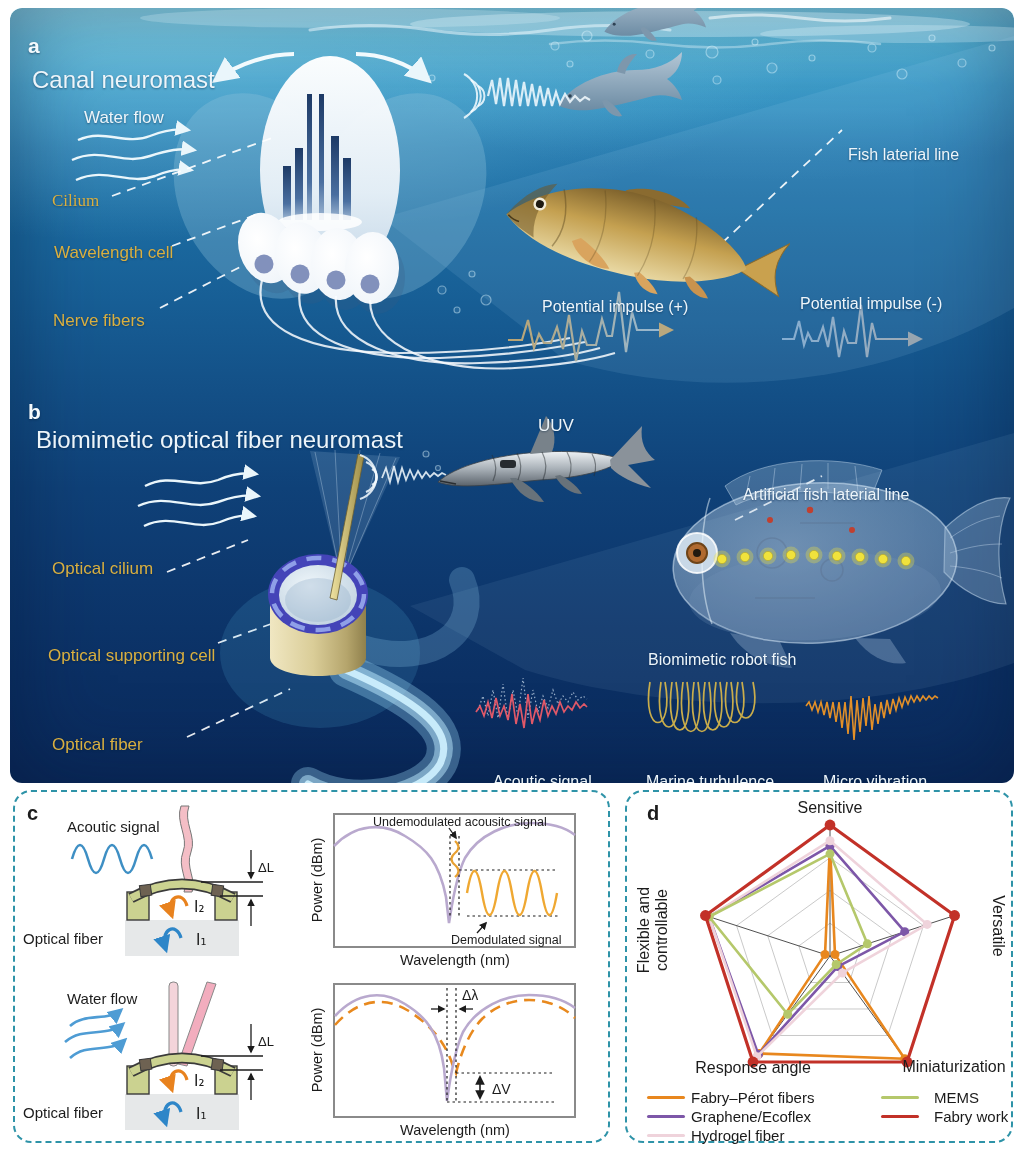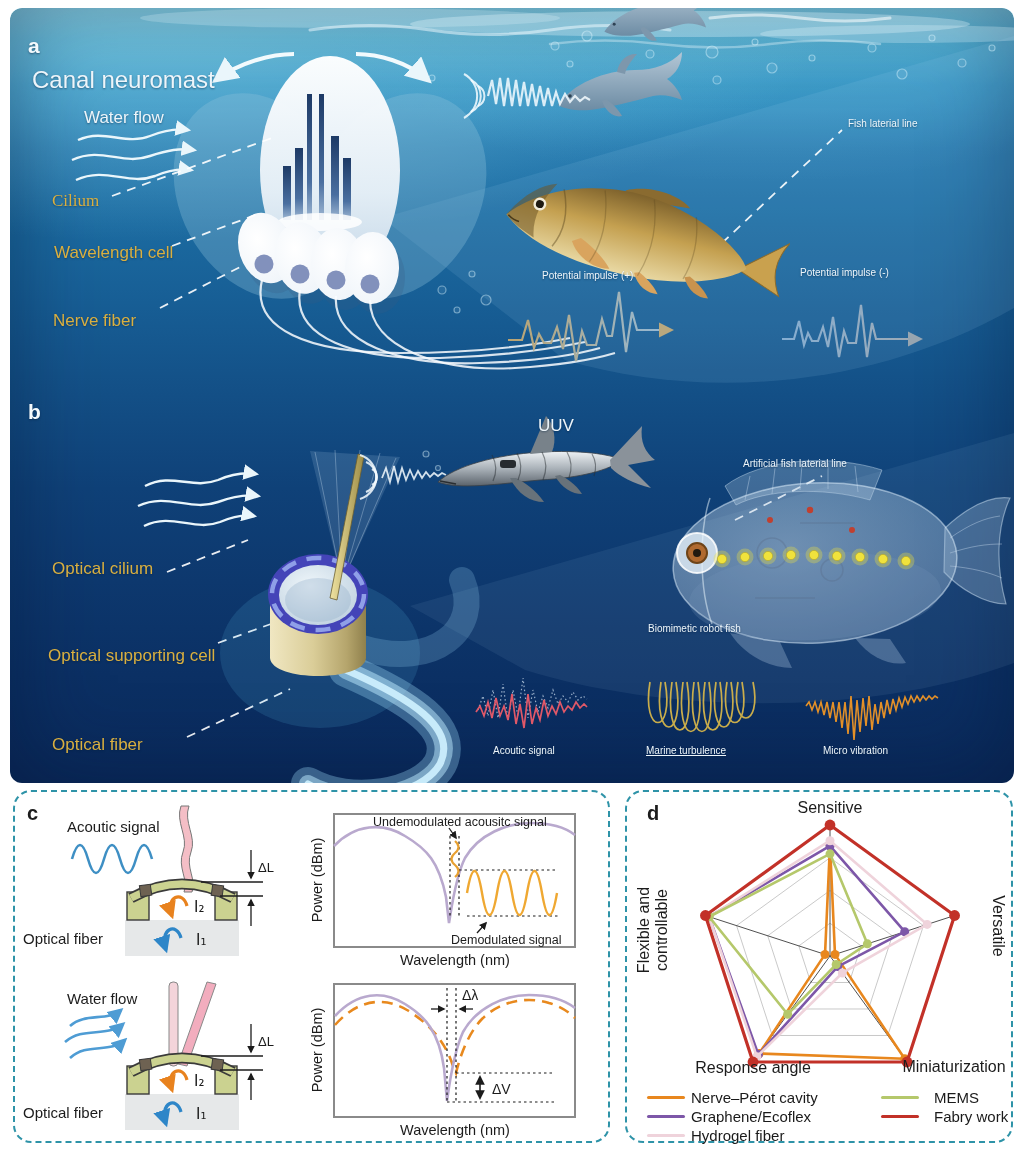--- a/index.html
+++ b/index.html
@@ -12,21 +12,21 @@
     background:
       radial-gradient(120% 55% at 16% 0%, rgba(150,222,240,.55), rgba(150,222,240,0) 55%),
       radial-gradient(90% 45% at 75% 0%, rgba(120,205,230,.35), rgba(120,205,230,0) 50%),
       linear-gradient(180deg,#7ECCE2 0%,#4FAFD4 4%,#2F90C2 10%,#2478AE 18%,#1B6AA0 28%,#175E95 38%,#134F86 50%,#0F4178 62%,#0D386E 74%,#0B3064 86%,#0A2A5C 100%);
     box-shadow: inset 0 0 90px rgba(4,20,50,.45);
   }
   .ocean svg{position:absolute;left:0;top:0;}
   .olbl{position:absolute;color:#EDF5FA;font-size:17px;white-space:nowrap;text-shadow:0 1px 2px rgba(0,30,60,.45);}
   .olbl.gold{color:#D9AF40;}
   .olbl.title{font-size:24px;}
-  .olbl.small{font-size:10px;}
+  .olbl.small{font-size:16px;margin-top:28px;}
   .panel-letter{position:absolute;font-weight:bold;font-size:21px;color:#F4FAFD;text-shadow:0 1px 2px rgba(0,30,60,.5);}
 
   
   .panel{position:absolute;background:#ffffff;border:2px dashed #2E93A8;border-radius:18px;box-sizing:border-box;}
   #panel-c{left:13px;top:790px;width:597px;height:353px;}
   #panel-d{left:625px;top:790px;width:388px;height:353px;}
   svg text{font-family:"Liberation Sans", sans-serif;fill:#1c1c1c;}
   svg text.sub{font-family:"DejaVu Sans", sans-serif;}
   #radar-wrap{position:absolute;left:0;top:0;width:388px;height:353px;}
   #radar-svg,#radar-labels{position:absolute;left:0;top:0;}
@@ -373,26 +373,27 @@
       <g stroke="#E39028" stroke-width="1.6" fill="none">
         <path d="M796,698 l3,-4 3,8 3,-8 3,10 3,-10 3,13 3,-13 3,16 3,-16 3,20 3,-20 3,26 3,-26 3,32 3,-38 3,44 3,-40 3,32 3,-34 3,28 3,-30 3,34 3,-26 3,20 3,-22 3,16 3,-18 3,14 3,-15 3,11 3,-12 3,9 3,-10 3,7 3,-8 3,6 3,-6 3,5 3,-5 3,4 3,-4 3,3 3,-3 3,2"></path>
       </g>
     </svg>
 
     <div class="panel-letter" style="left:18px;top:26px;">a</div>
     <div class="olbl title" style="left:22px;top:58px;">Canal neuromast</div>
     <div class="olbl" style="left:74px;top:100px;">Water flow</div>
     <div class="olbl gold" style="left:42px;top:183px;font-family:Liberation Serif, serif;">Cilium</div>
     <div class="olbl gold" style="left:44px;top:235px;">Wavelength cell</div>
-    <div class="olbl gold" style="left:43px;top:303px;">Nerve fiber</div>
+    <div class="olbl gold" style="left:43px;top:303px;">Nerve fibers</div>
     <div class="olbl small" style="left:838px;top:110px;">Fish laterial line</div>
     <div class="olbl small" style="left:532px;top:262px;">Potential impulse (+)</div>
     <div class="olbl small" style="left:790px;top:259px;">Potential impulse (-)</div>
 
     <div class="panel-letter" style="left:18px;top:392px;">b</div>
+    <div class="olbl title" style="left:26px;top:418px;">Biomimetic optical fiber neuromast</div>
     <div class="olbl gold" style="left:42px;top:551px;">Optical cilium</div>
     <div class="olbl gold" style="left:38px;top:638px;">Optical supporting cell</div>
     <div class="olbl gold" style="left:42px;top:727px;">Optical fiber</div>
     <div class="olbl" style="left:528px;top:408px;">UUV</div>
     <div class="olbl small" style="left:733px;top:450px;">Artificial fish laterial line</div>
     <div class="olbl small" style="left:638px;top:615px;">Biomimetic robot fish</div>
     <div class="olbl small" style="left:483px;top:737px;">Acoutic signal</div>
     <div class="olbl small" style="left:636px;top:737px;text-decoration:underline;">Marine turbulence</div>
     <div class="olbl small" style="left:813px;top:737px;">Micro vibration</div>
   </div>
@@ -558,21 +559,21 @@
         <text x="20" y="28" font-size="20" font-weight="bold">d</text>
         <text x="203" y="21" font-size="16" text-anchor="middle">Sensitive</text>
         <text x="366" y="134" font-size="16" text-anchor="middle" transform="rotate(90 366 134)">Versatile</text>
         <text x="327" y="280" font-size="16" text-anchor="middle">Miniaturization</text>
         <text x="126" y="281" font-size="16" text-anchor="middle">Response angle</text>
         <text x="22" y="138" font-size="16" text-anchor="middle" transform="rotate(-90 22 138)">Flexible and</text>
         <text x="40" y="138" font-size="16" text-anchor="middle" transform="rotate(-90 40 138)">controllable</text>
       </svg>
       <div id="radar-legend">
           <span class="legend-line" style="left: 20px; top: 304px; background: rgb(232, 135, 30);"></span>
-          <span class="legend-text" style="left: 64px; top: 297px;">Nerve–Pérot cavity</span>
+          <span class="legend-text" style="left: 64px; top: 297px;">Fabry–Pérot fibers</span>
           <span class="legend-line" style="left: 20px; top: 323px; background: rgb(125, 87, 168);"></span>
           <span class="legend-text" style="left: 64px; top: 316px; text-align: center;">Graphene/Ecoflex</span>
           <span class="legend-line" style="left: 20px; top: 342px; background: rgb(239, 211, 219);"></span>
           <span class="legend-text" style="left: 64px; top: 335px;">Hydrogel fiber</span>
           <span class="legend-line" style="left: 254px; top: 304px; background: rgb(181, 200, 107);"></span>
           <span class="legend-text" style="left: 307px; top: 297px;">MEMS</span>
           <span class="legend-line" style="left: 254px; top: 323px; background: rgb(194, 49, 40);"></span>
           <span class="legend-text" style="left: 307px; top: 316px;">Fabry work</span>
         </div>
     </div>

